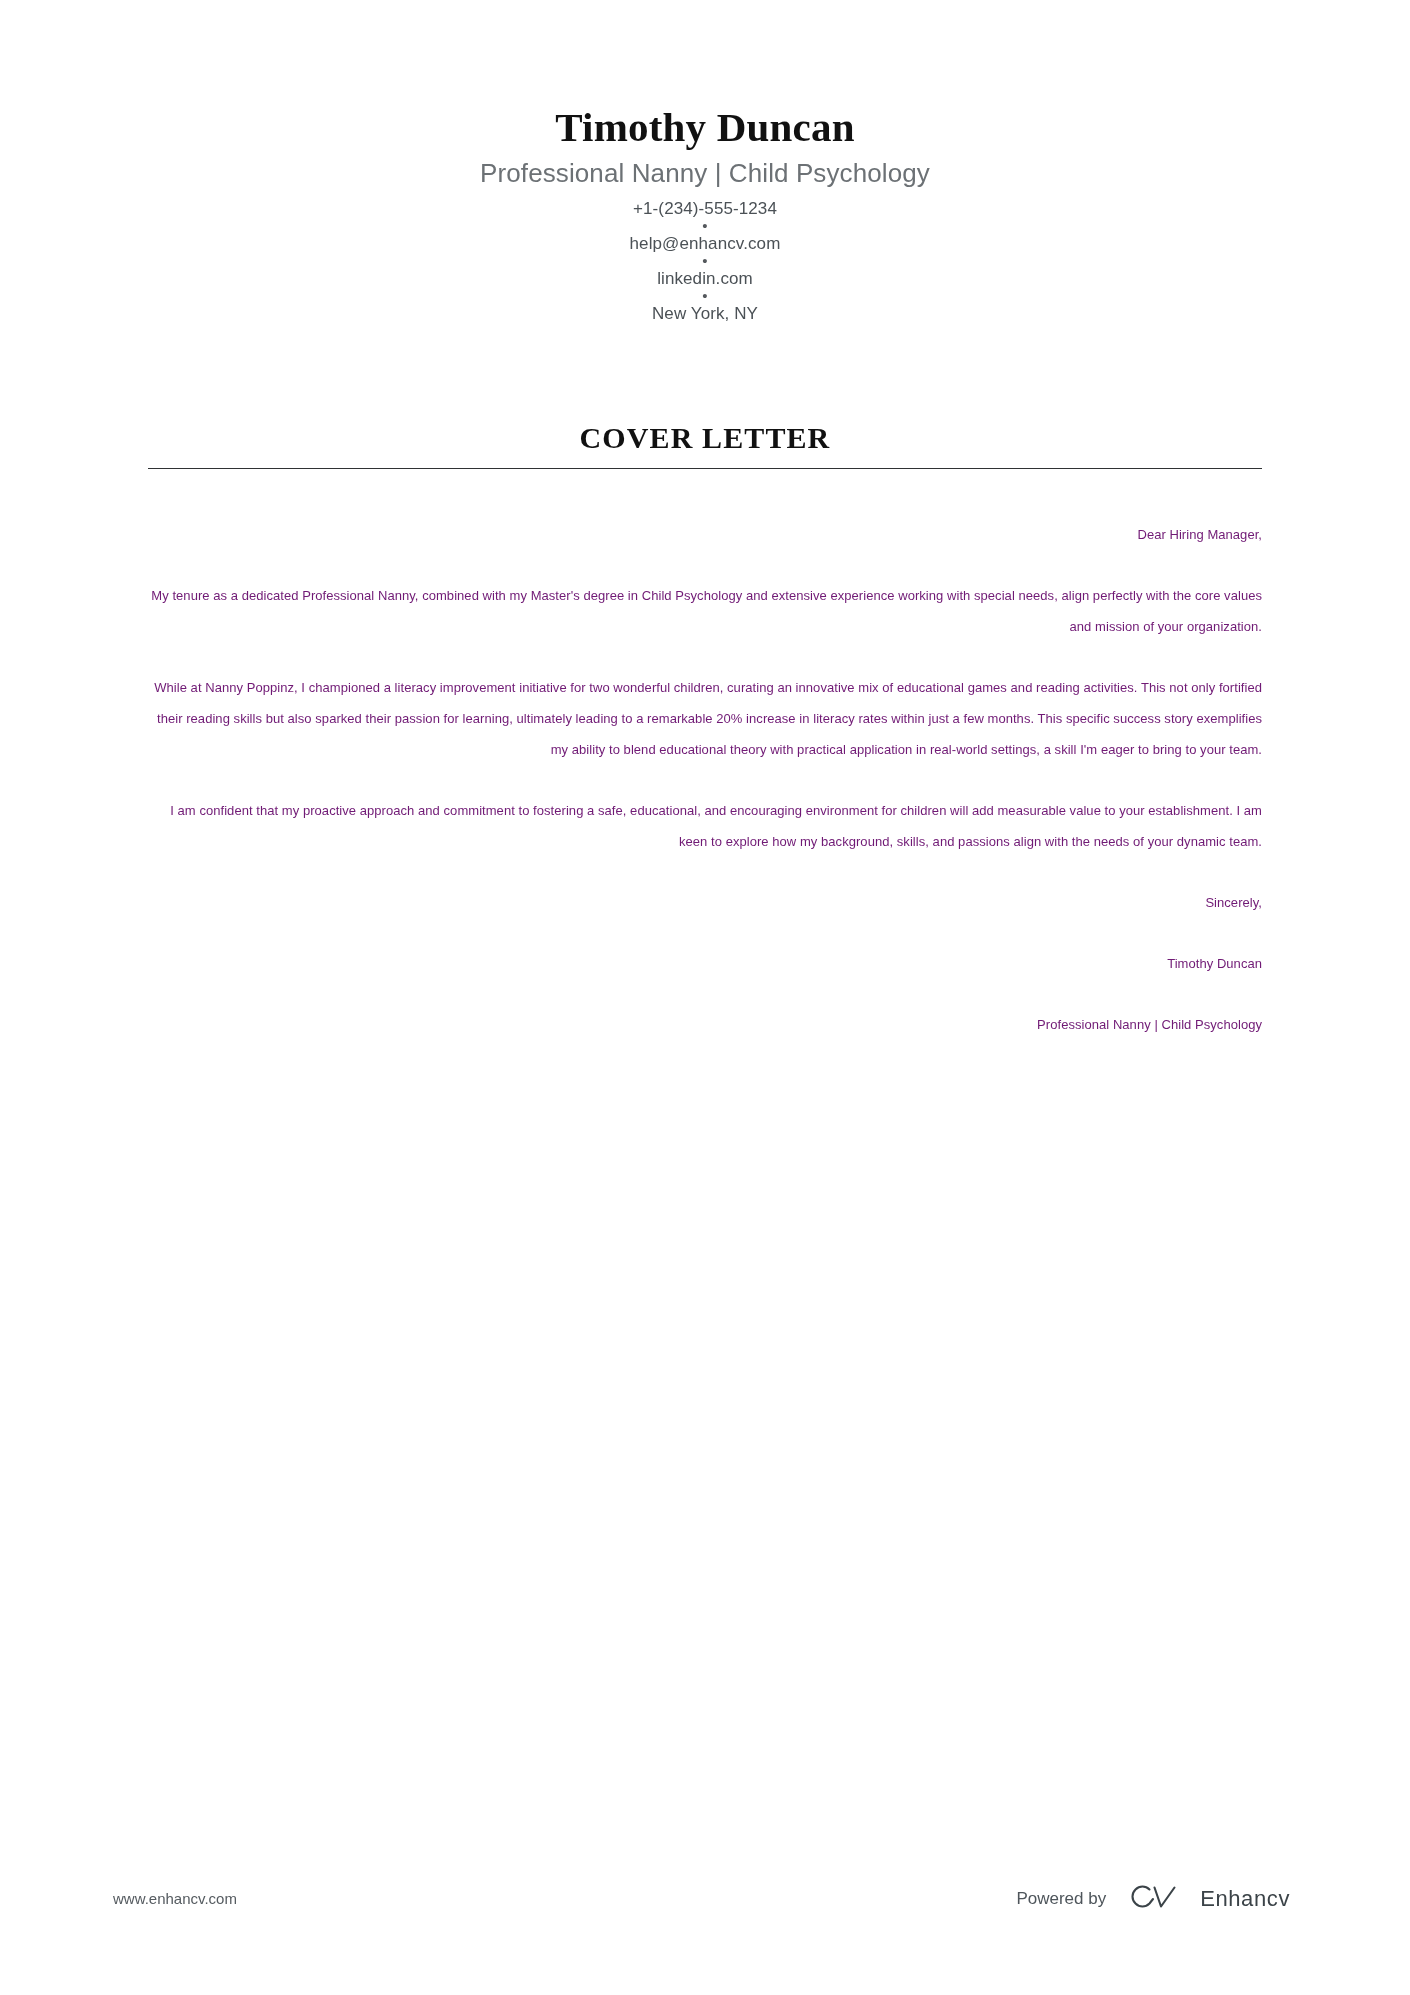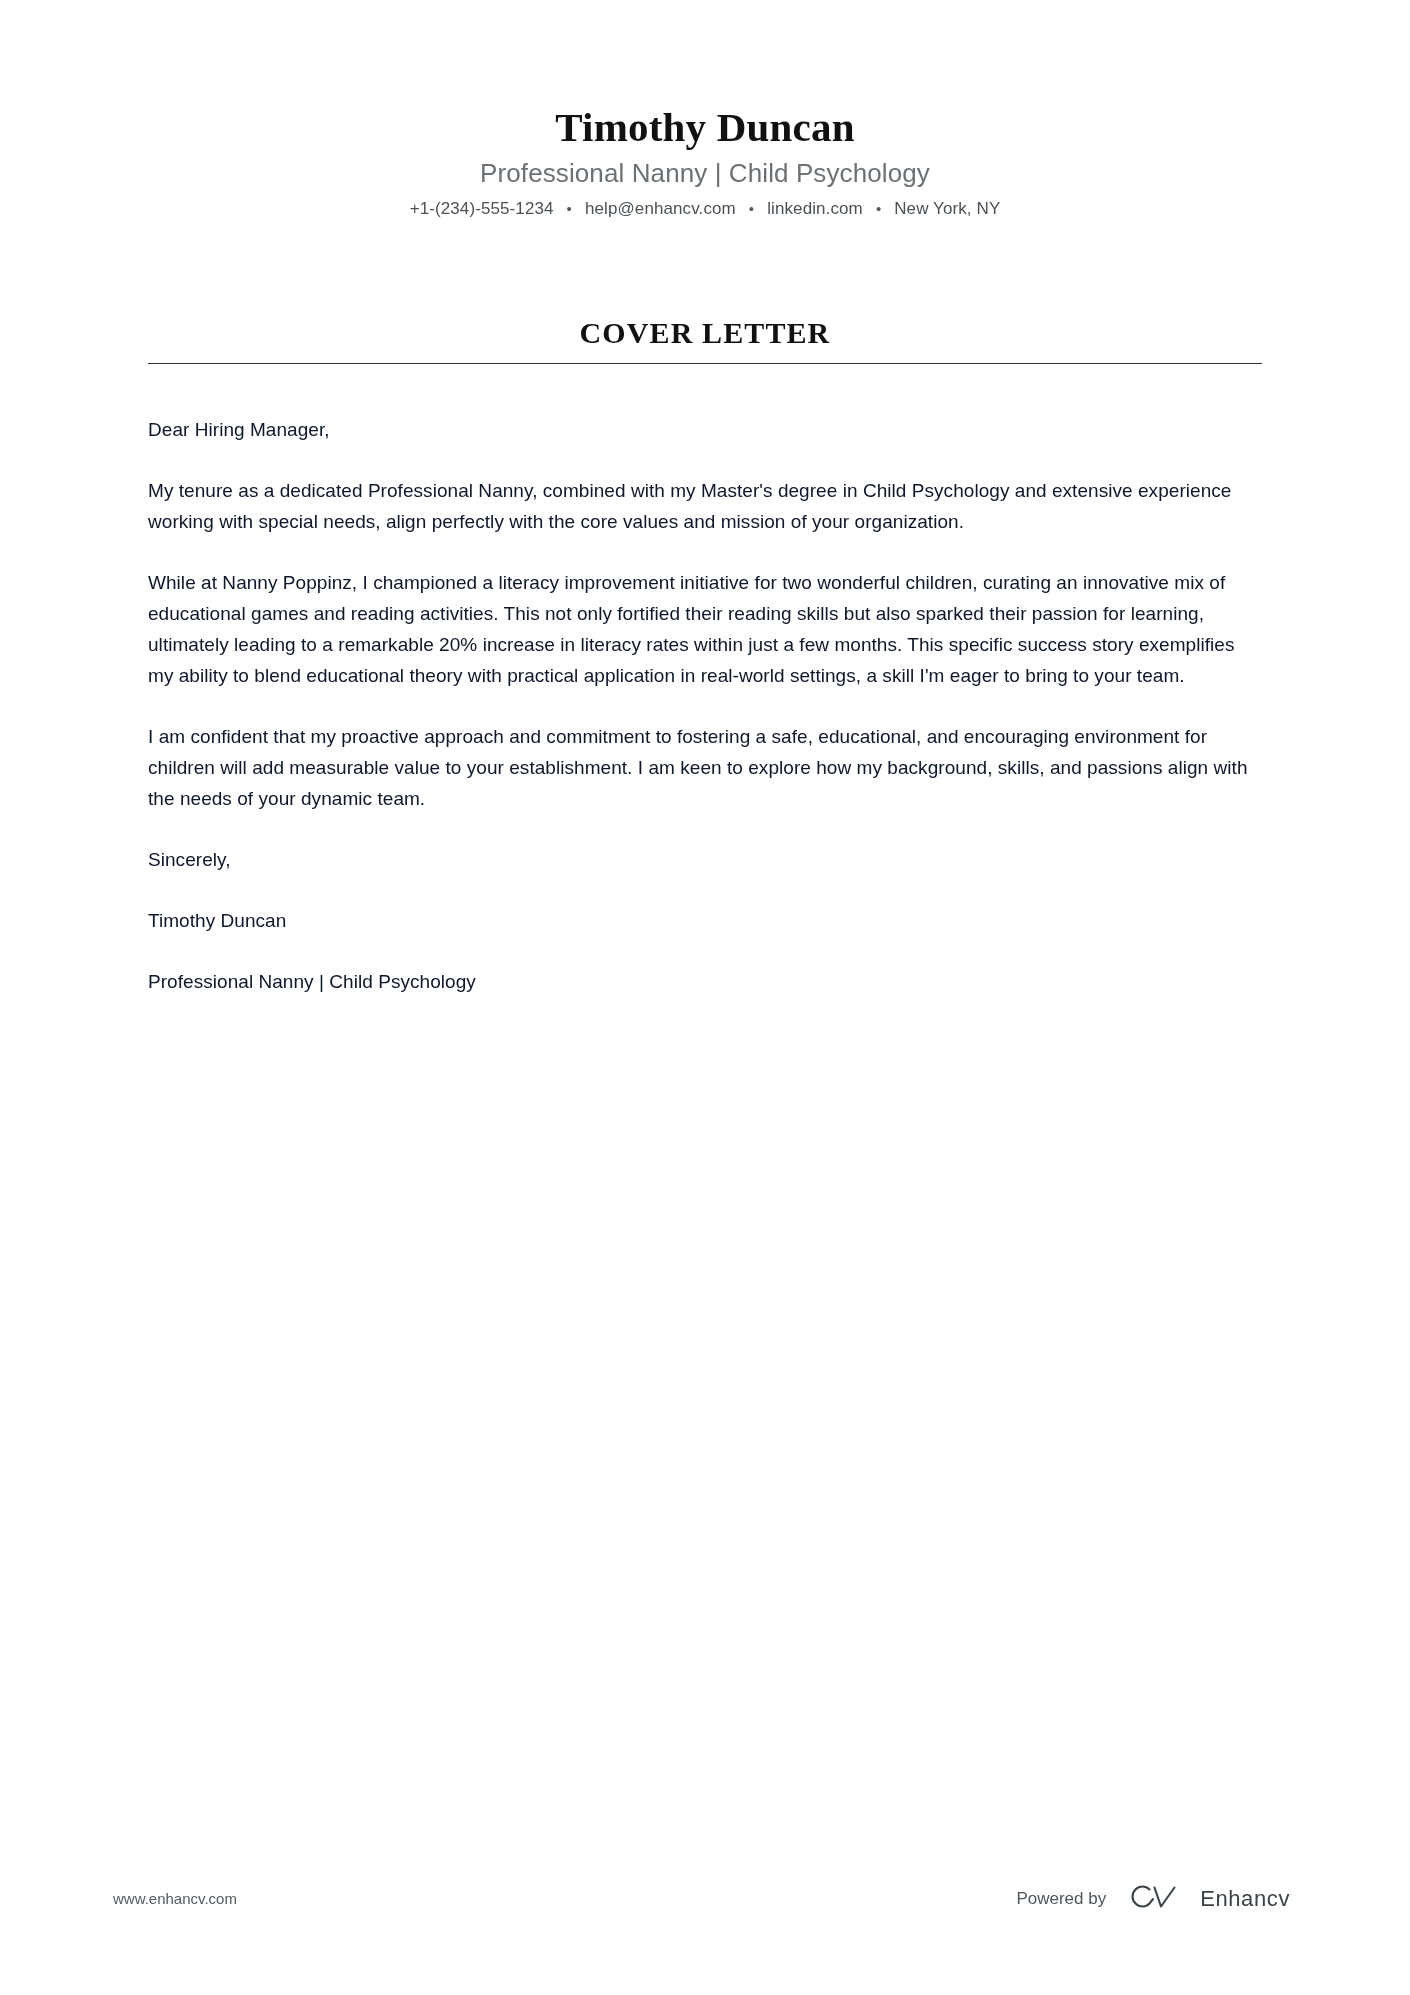--- a/index.html
+++ b/index.html
@@ -42,20 +42,21 @@
   .contact-line {
     margin-top: 10px;
     font-size: 17px;
     color: #4b5156;
     letter-spacing: 0.1px;
     display: flex;
     justify-content: center;
     align-items: center;
     gap: 0;
     flex-wrap: wrap;
+    flex-direction: column;
   }
   .contact-item { white-space: nowrap; }
   .contact-sep {
     display: inline-block;
     padding: 0 13px;
     color: #55595d;
     font-size: 15px;
     line-height: 1;
     transform: translateY(-1px);
   }
@@ -77,24 +78,25 @@
   .section-rule {
     height: 1px;
     background: #2f3234;
     width: 100%;
   }
   
   .letter-body {
     margin: 0 auto;
     width: 1114px;
     padding-top: 33px;
-    color: #0f172a;
-    font-size: 19px;
+    color: #701a75;
+    font-size: 13px;
     line-height: 31px;
     letter-spacing: 0.05px;
+    text-align: right;
   }
   .letter-body p {
     margin: 0 0 30px 0;
   }
   .letter-body p.tight {
     margin-bottom: 30px;
   }
   
   .footer {
     position: absolute;

